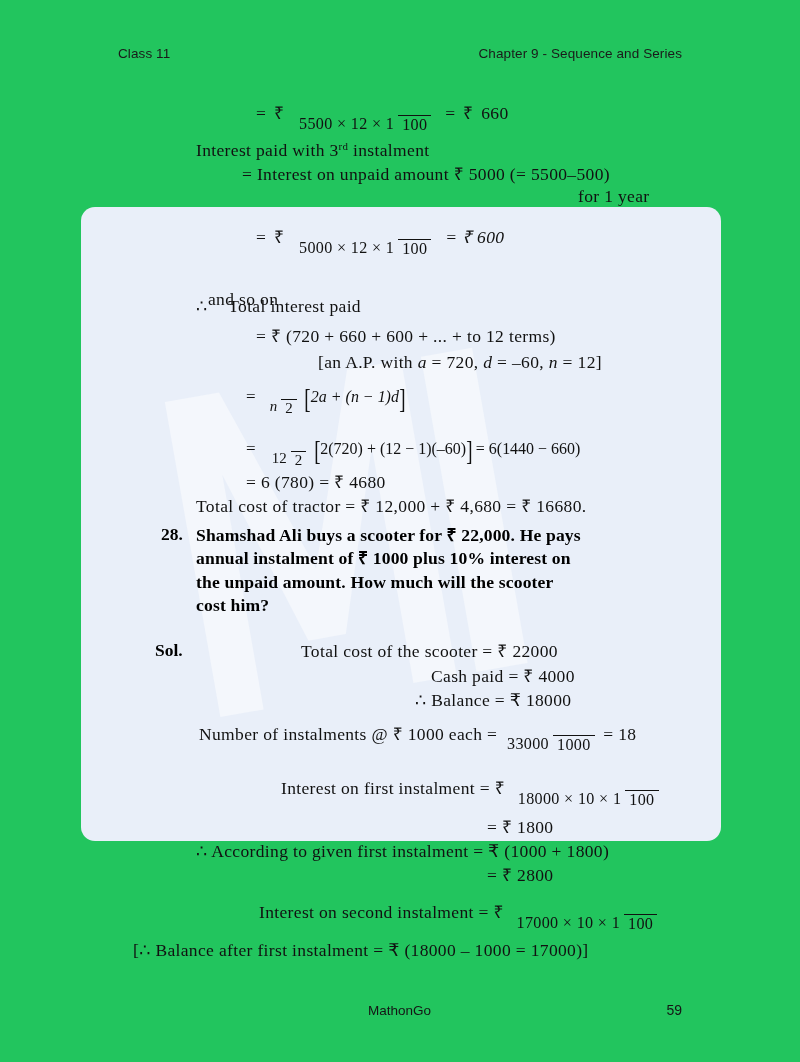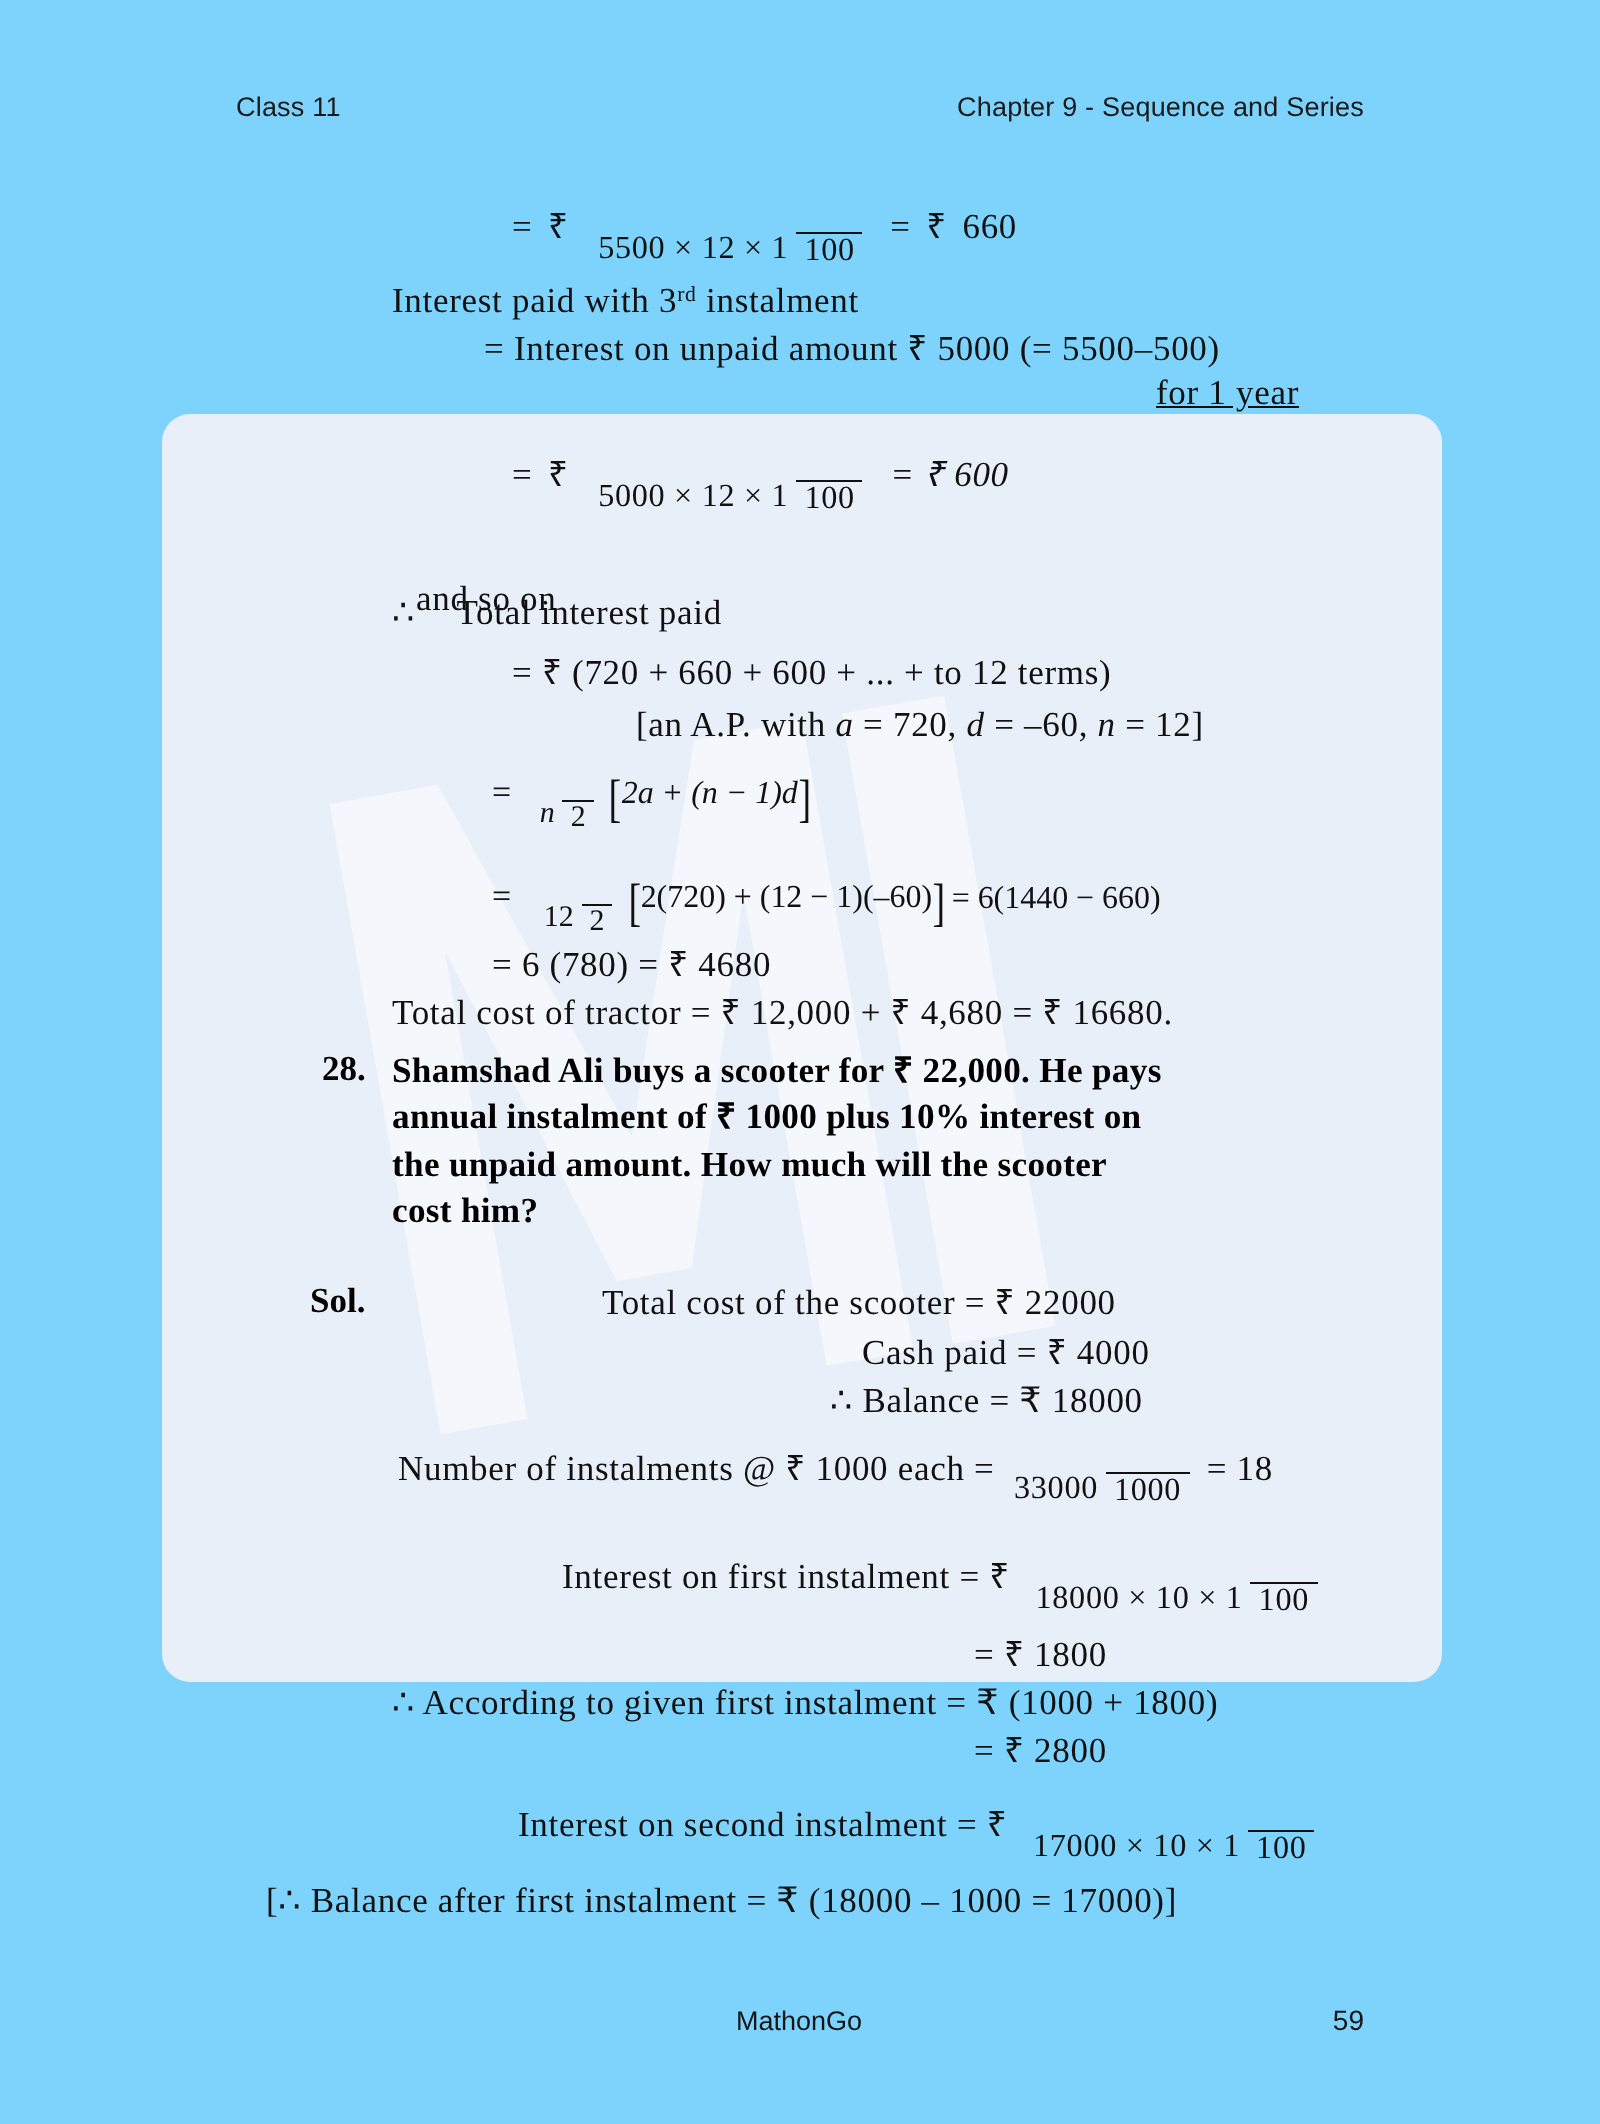--- a/index.html
+++ b/index.html
@@ -15,21 +15,21 @@
     position: relative;
     overflow: hidden;
   }
 
   
   .page {
     position: absolute;
     inset: 0;
     width: 800px;
     height: 1062px;
-    background: #7dd3fc;
+    background: #22c55e;
   }
 
   
   .page-header {
     position: absolute;
     top: 46px;
     left: 118px;
     right: 118px;
     height: 22px;
     display: flex;
@@ -191,21 +191,21 @@
       <span style="margin:0 3px;">₹</span>
       <span>660</span>
     </div>
 
     <div class="line ls" style="left:196px; top:140px;">
       <span>Interest paid with 3</span><sup class="ord">rd</sup><span> instalment</span>
     </div>
 
     <div class="line ls" style="left:242px; top:164px;">= Interest on unpaid amount ₹ 5000 (= 5500–500)</div>
 
-    <div class="line ls" style="left:578px; top:186px;text-decoration:underline;">for 1 year</div>
+    <div class="line ls" style="left:578px; top:186px;">for 1 year</div>
 
     <div class="line ls" style="left:256px; top:227px;">
       <span>=</span>
       <span style="margin:0 3px;">₹</span>
       <span class="frac">
         <span class="num">5000 × 12 × 1</span>
         <span class="den">100</span>
       </span>
       <span style="margin-left:6px;font-style:italic;">= ₹ 600</span>
     </div>

